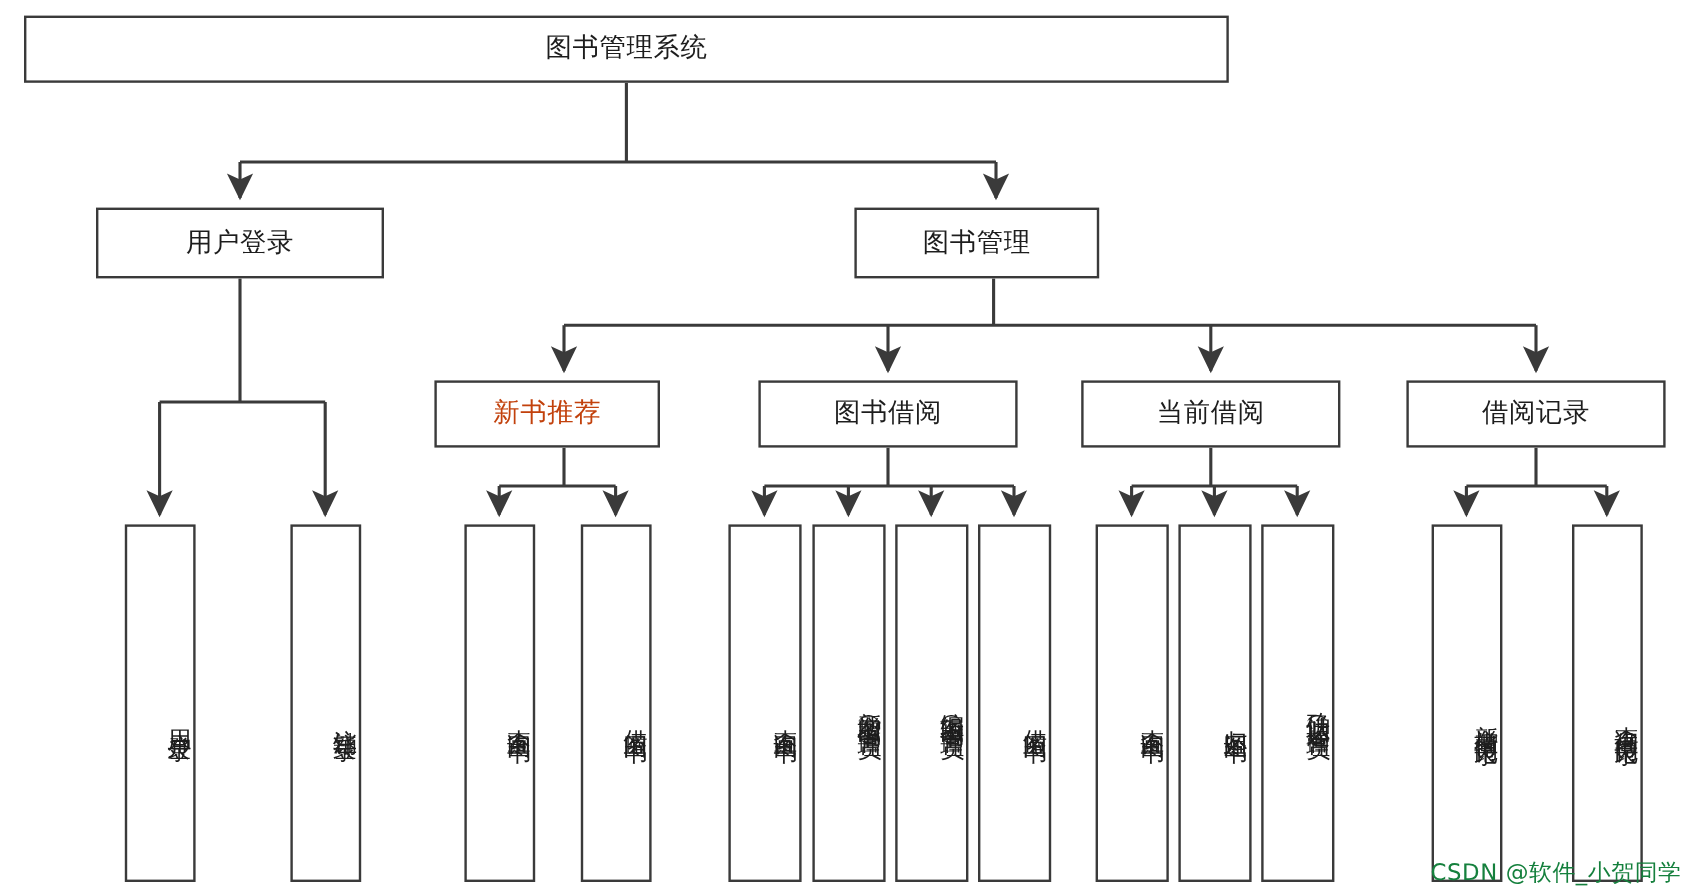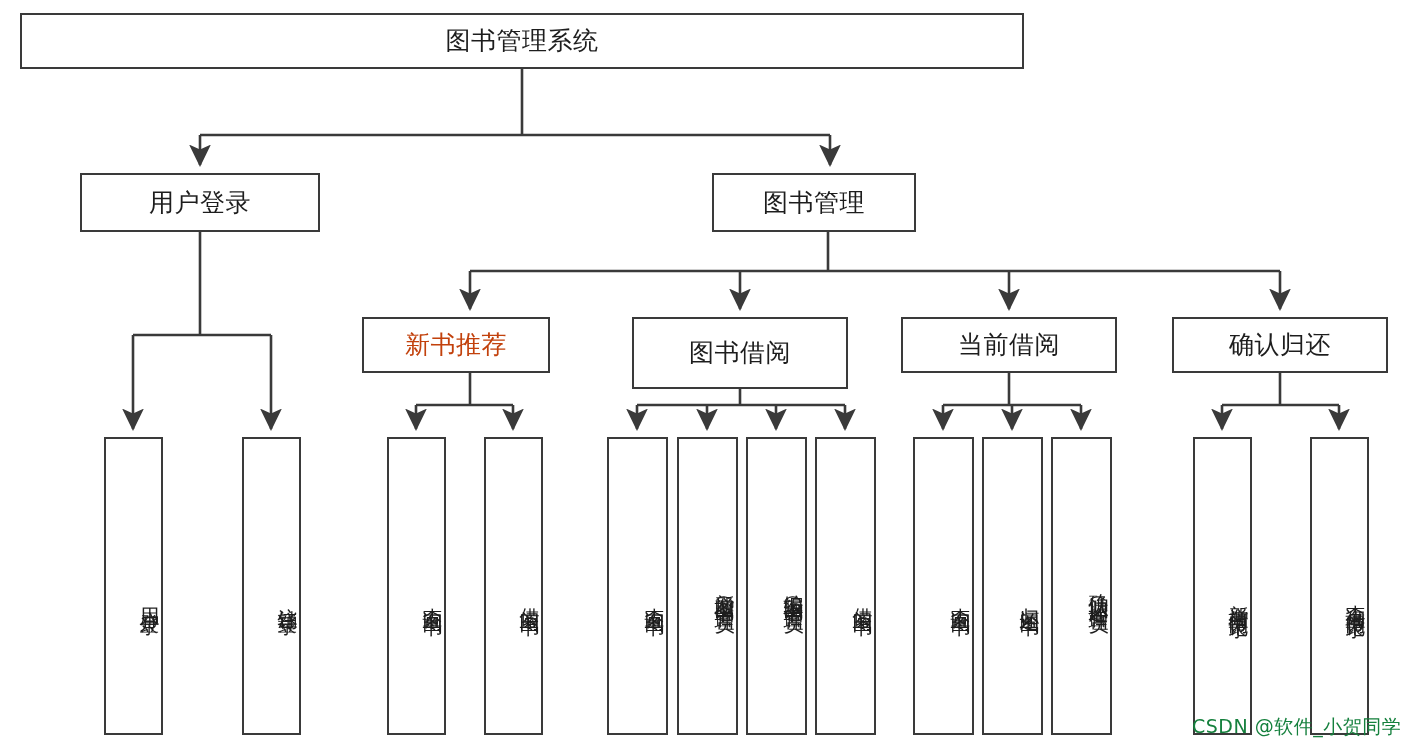--- a/index.html
+++ b/index.html
@@ -32,21 +32,21 @@
     background: #ffffff;
     border: 2.5px solid #3a3a3a;
     display: flex;
     align-items: center;
     justify-content: center;
     color: #1d1d1d;
     line-height: 1.18;
     text-align: center;
   }
   .node.horiz {
-    font-size: 25px;
+    font-size: 22px;
     letter-spacing: 0.5px;
   }
   .node.vert {
     writing-mode: vertical-rl;
     text-orientation: upright;
     font-size: 20px;
     letter-spacing: 3px;
     padding-top: 24px;
     align-items: flex-start;
     justify-content: center;
@@ -128,28 +128,28 @@
   <div class="node horiz" id="n-l1-0" style="left: 80px; top: 173px; width: 240px; height: 59px; border-color: rgb(58, 58, 58); background: rgb(255, 255, 255); color: rgb(29, 29, 29);">
     <span class="node-label">用户登录</span>
   </div>
   <div class="node horiz" id="n-l1-1" style="left: 712px; top: 173px; width: 204px; height: 59px; border-color: rgb(58, 58, 58); background: rgb(255, 255, 255); color: rgb(29, 29, 29);">
     <span class="node-label">图书管理</span>
   </div>
 
   <div class="node horiz" id="n-l2-0" style="left: 362px; top: 317px; width: 188px; height: 56px; border-color: rgb(58, 58, 58); background: rgb(255, 255, 255); color: #c2410c;">
     <span class="node-label">新书推荐</span>
   </div>
-  <div class="node horiz" id="n-l2-1" style="left: 632px; top: 317px; width: 216px; height: 72px; border-color: rgb(58, 58, 58); background: rgb(255, 255, 255); color: rgb(29, 29, 29);">
+  <div class="node horiz" id="n-l2-1" style="left: 632px; top: 317px; width: 216px; height: 56px; border-color: rgb(58, 58, 58); background: rgb(255, 255, 255); color: rgb(29, 29, 29);">
     <span class="node-label">图书借阅</span>
   </div>
   <div class="node horiz" id="n-l2-2" style="left: 901px; top: 317px; width: 216px; height: 56px; border-color: rgb(58, 58, 58); background: rgb(255, 255, 255); color: rgb(29, 29, 29);">
     <span class="node-label">当前借阅</span>
   </div>
   <div class="node horiz" id="n-l2-3" style="left: 1172px; top: 317px; width: 216px; height: 56px; border-color: rgb(58, 58, 58); background: rgb(255, 255, 255); color: rgb(29, 29, 29);">
-    <span class="node-label">确认归还</span>
+    <span class="node-label">借阅记录</span>
   </div>
 
   <div class="node vert" id="n-lf-0" style="left: 104px; top: 437px; width: 59px; height: 298px; border-color: rgb(58, 58, 58); background: rgb(255, 255, 255); color: rgb(29, 29, 29);">
     <span class="node-label">用户登录</span>
   </div>
   <div class="node vert" id="n-lf-1" style="left: 242px; top: 437px; width: 59px; height: 298px; border-color: rgb(58, 58, 58); background: rgb(255, 255, 255); color: rgb(29, 29, 29);">
     <span class="node-label">注销登录</span>
   </div>
   <div class="node vert" id="n-lf-2" style="left: 387px; top: 437px; width: 59px; height: 298px; border-color: rgb(58, 58, 58); background: rgb(255, 255, 255); color: rgb(29, 29, 29);">
     <span class="node-label">查询图书</span>

